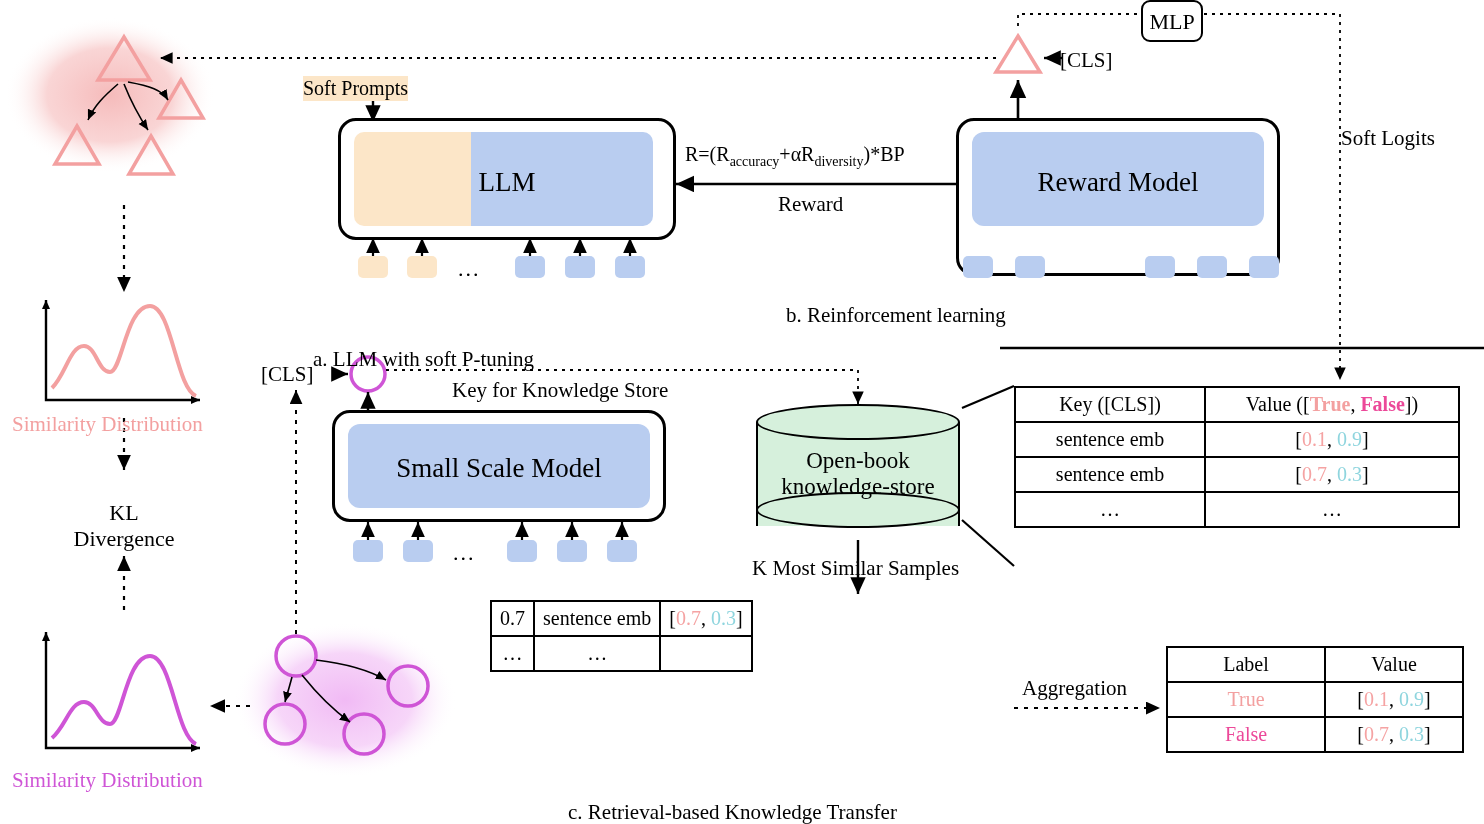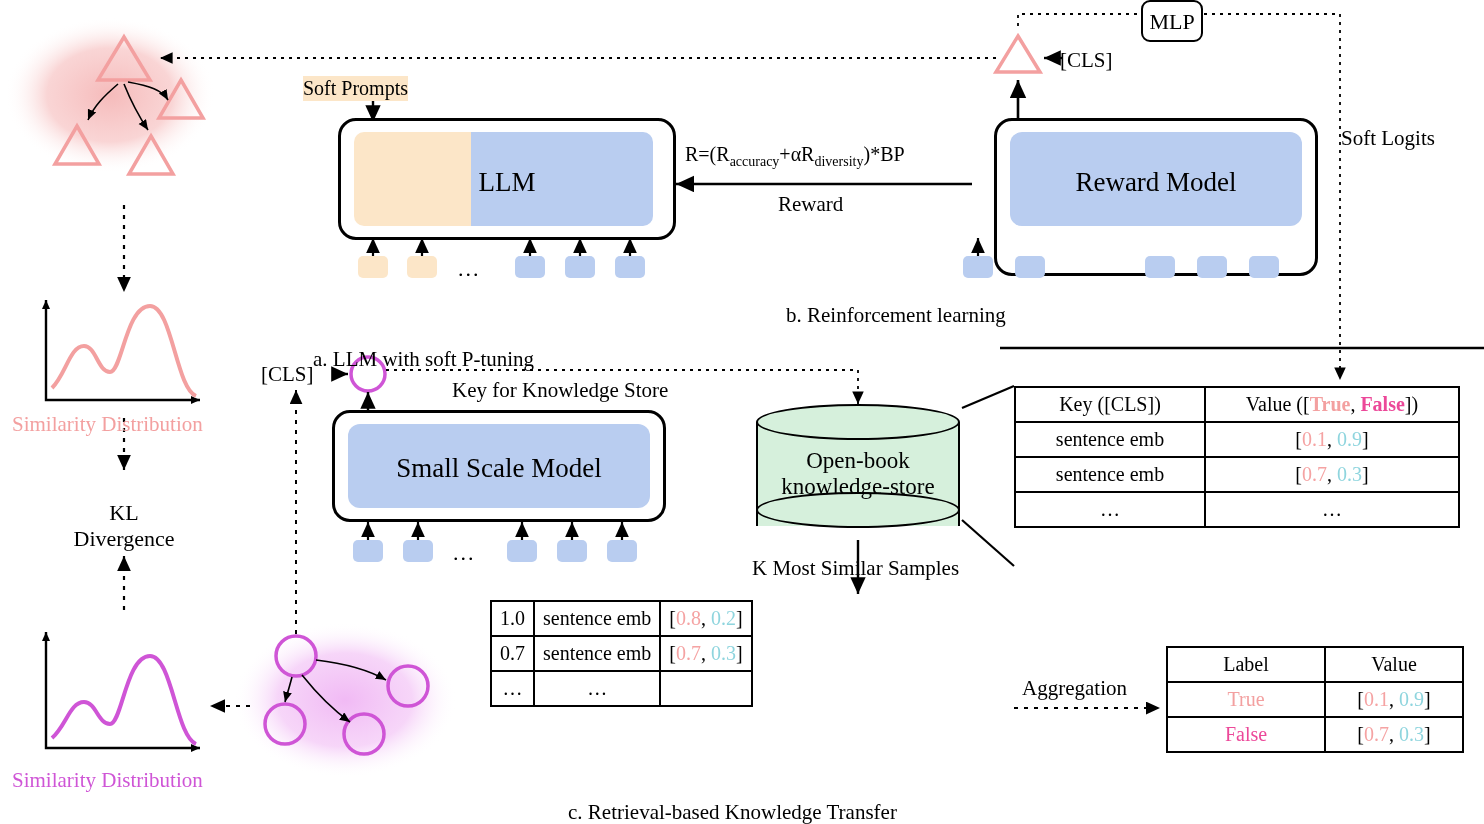--- a/index.html
+++ b/index.html
@@ -242,21 +242,21 @@
 
 <div class="token cream" style="left:358px; top:256px;"></div>
 <div class="token cream" style="left:407px; top:256px;"></div>
 <div class="dots" style="left:458px; top:256px;">...</div>
 <div class="token" style="left:515px; top:256px;"></div>
 <div class="token" style="left:565px; top:256px;"></div>
 <div class="token" style="left:615px; top:256px;"></div>
 
 <div class="abs caption" style="left:313px; top:303px;margin-top:44px;">a. LLM with soft P-tuning</div>
 
-<div class="abs rbox" style="left:994px; top:118px; width:324px; height:158px;padding-left:41px;">
+<div class="abs rbox" style="left:956px; top:118px; width:324px; height:158px;padding-left:41px;">
   <div class="innerblue abs" style="left:13px; top:11px; width:292px; height:94px;"></div>
   <div class="abs boxlabel" style="left:0; top:48px; width:318px; text-align:center;">Reward Model</div>
 </div>
 
 <div class="token" style="left:963px; top:256px;"></div>
 <div class="token" style="left:1015px; top:256px;"></div>
 <div class="dots" style="left:1068px; top:256px;">...</div>
 <div class="token" style="left:1145px; top:256px;"></div>
 <div class="token" style="left:1197px; top:256px;"></div>
 <div class="token" style="left:1249px; top:256px;"></div>
@@ -323,25 +323,20 @@
   <tr>
     <td>…</td>
     <td>…</td>
   </tr>
 </tbody>
   </table>
 
 <table class="grid abs" style="left:490px; top:600px;">
   <tbody>
   <tr>
-    <td>1.0</td>
-    <td>sentence emb</td>
-    <td>[<span class="tval-true">0.8</span>, <span class="tval-false">0.2</span>]</td>
-  </tr>
-  <tr>
     <td>0.7</td>
     <td>sentence emb</td>
     <td>[<span class="tval-true">0.7</span>, <span class="tval-false">0.3</span>]</td>
   </tr>
   <tr>
     <td>…</td>
     <td>…</td>
     <td>&nbsp;</td>
   </tr>
 </tbody>

